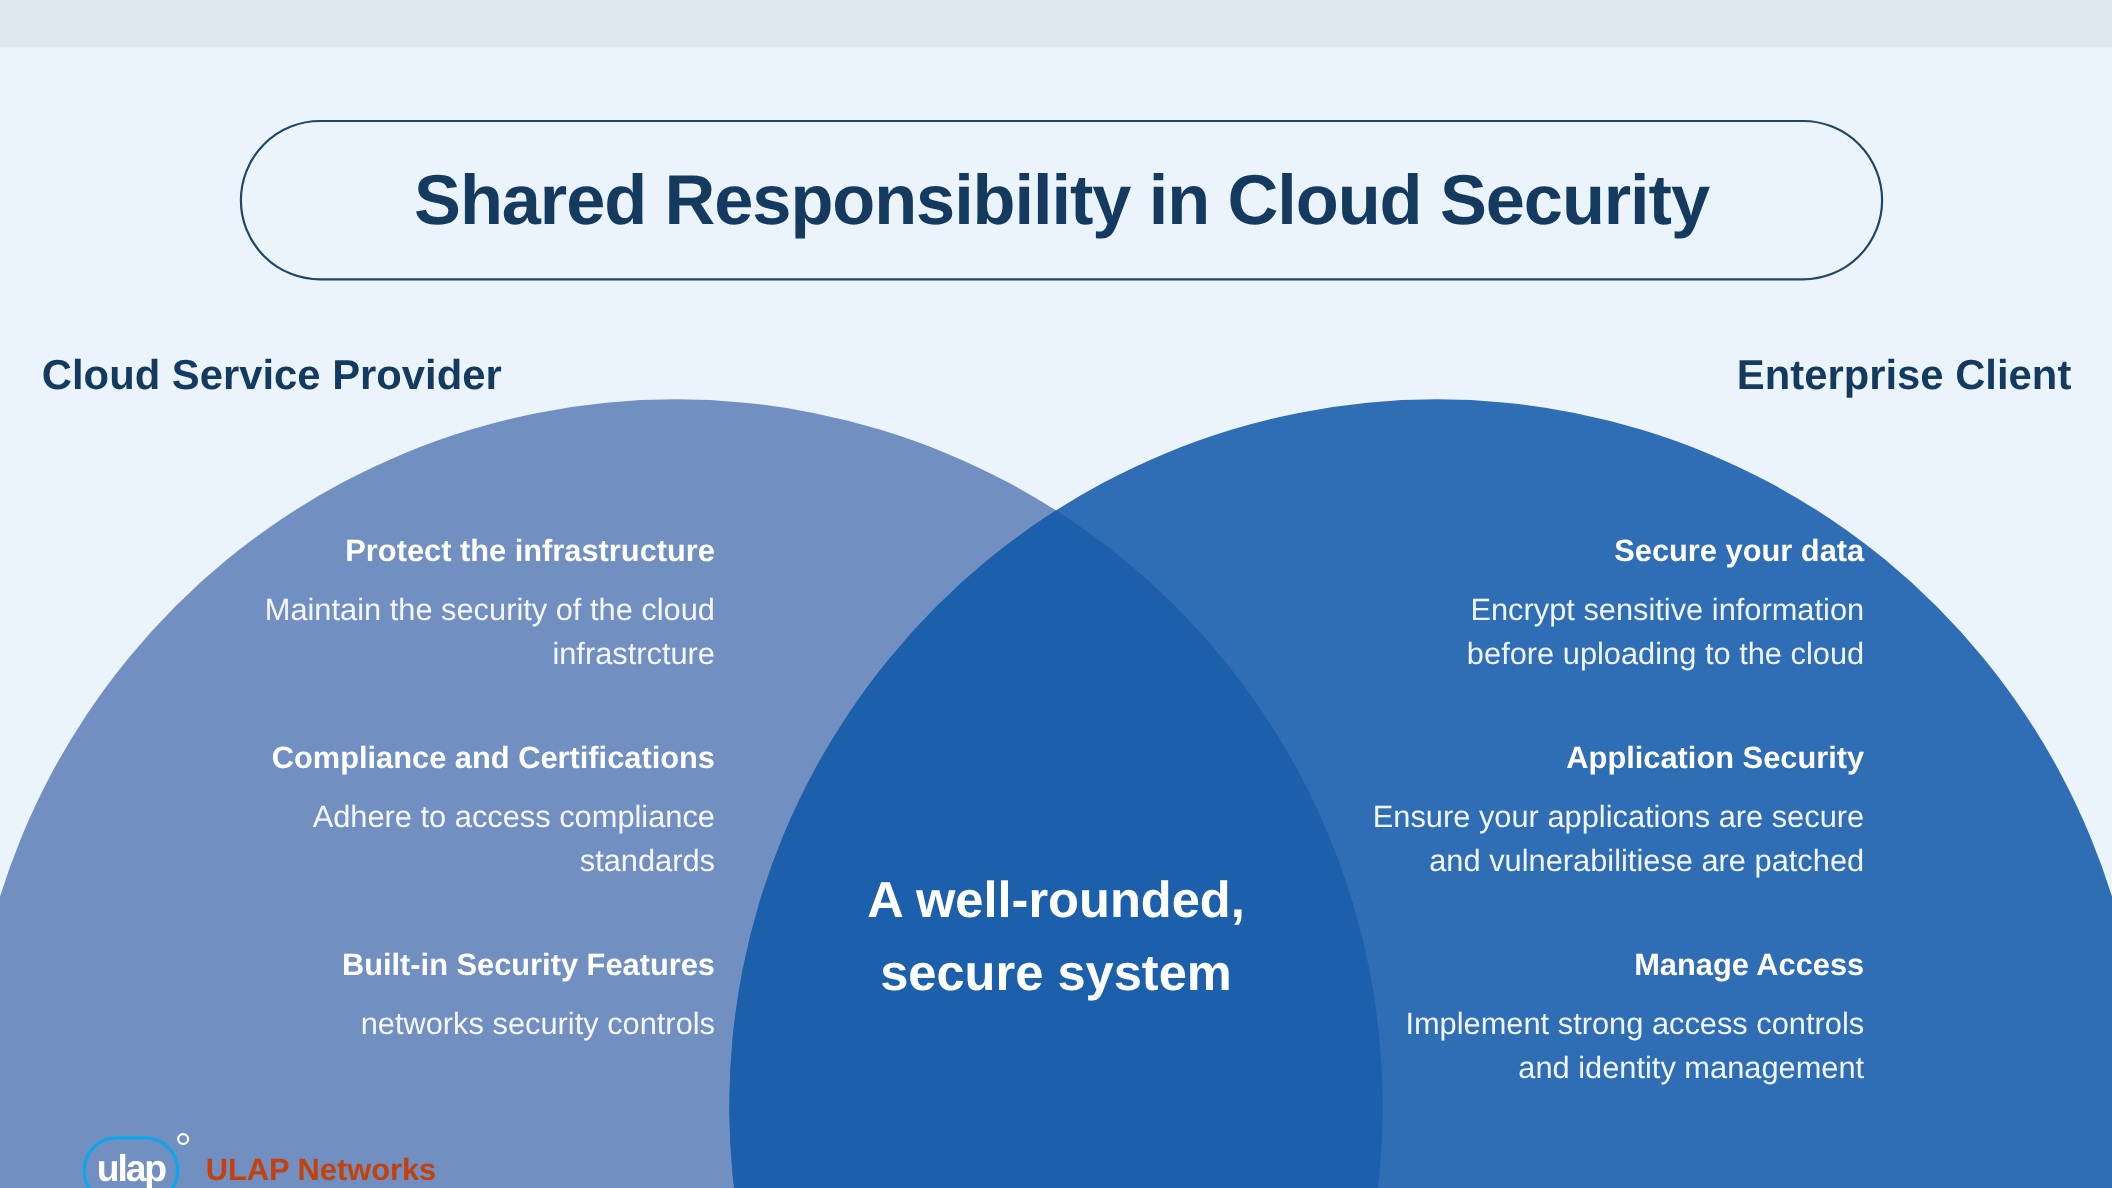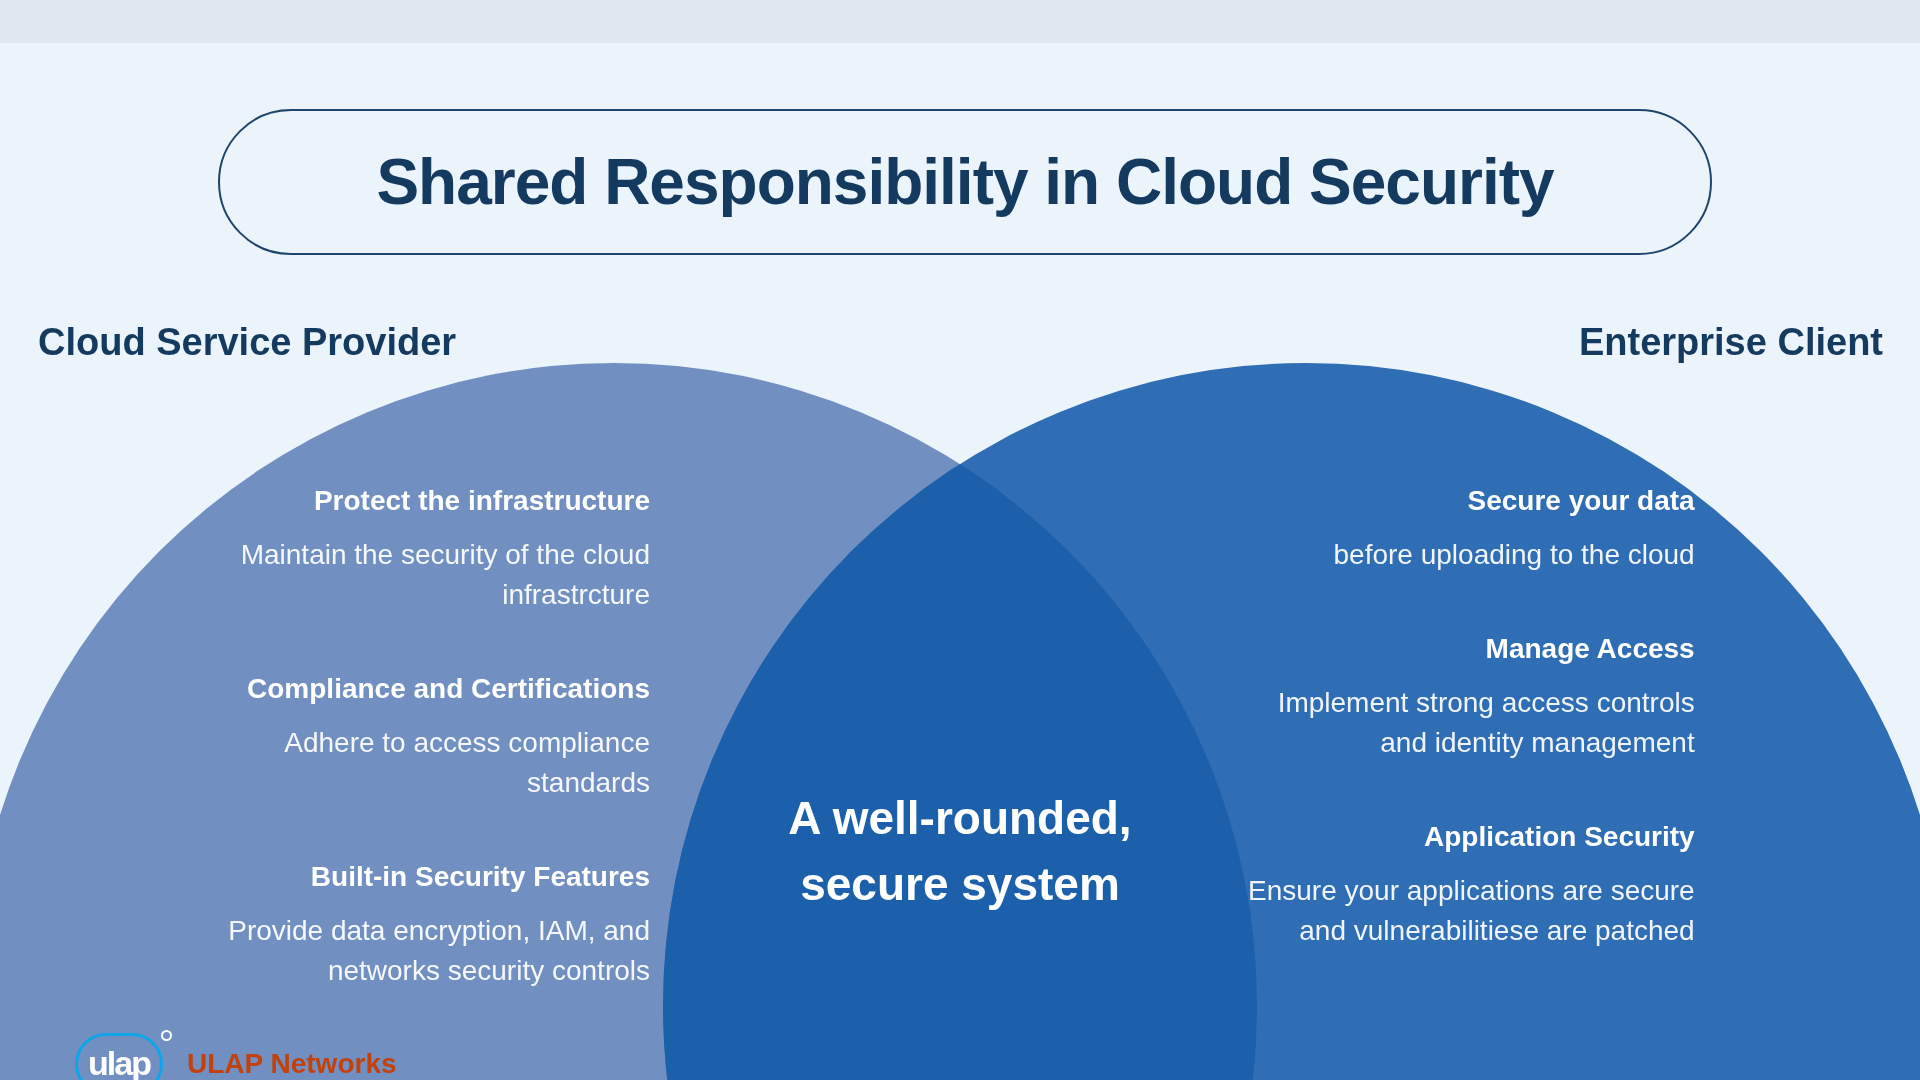--- a/index.html
+++ b/index.html
@@ -90,39 +90,39 @@
       <div class="item-line">Maintain the security of the cloud</div>
       <div class="item-line">infrastrcture</div>
     </div>
     <div class="item">
       <div class="item-heading">Compliance and Certifications</div>
       <div class="item-line">Adhere to access compliance</div>
       <div class="item-line">standards</div>
     </div>
     <div class="item">
       <div class="item-heading">Built-in Security Features</div>
-      <div class="item-line">Provide data encryption, IAM, and</div>
       <div class="item-line">networks security controls</div>
     </div>
   </div>
 
   <div class="col right">
     <div class="item">
       <div class="item-heading">Secure your data</div>
+      <div class="item-line">Encrypt sensitive information</div>
       <div class="item-line">before uploading to the cloud</div>
+    </div>
+    <div class="item">
+      <div class="item-heading">Application Security</div>
+      <div class="item-line">Ensure your applications are secure</div>
+      <div class="item-line">and vulnerabilitiese are patched</div>
     </div>
     <div class="item">
       <div class="item-heading">Manage Access</div>
       <div class="item-line">Implement strong access controls</div>
       <div class="item-line">and identity management</div>
-    </div>
-    <div class="item">
-      <div class="item-heading">Application Security</div>
-      <div class="item-line">Ensure your applications are secure</div>
-      <div class="item-line">and vulnerabilitiese are patched</div>
     </div>
   </div>
 
   <div class="center-text">
     <div>A well-rounded,</div>
     <div>secure system</div>
   </div>
 
   <div class="footer">
     <div class="logo-oval">

